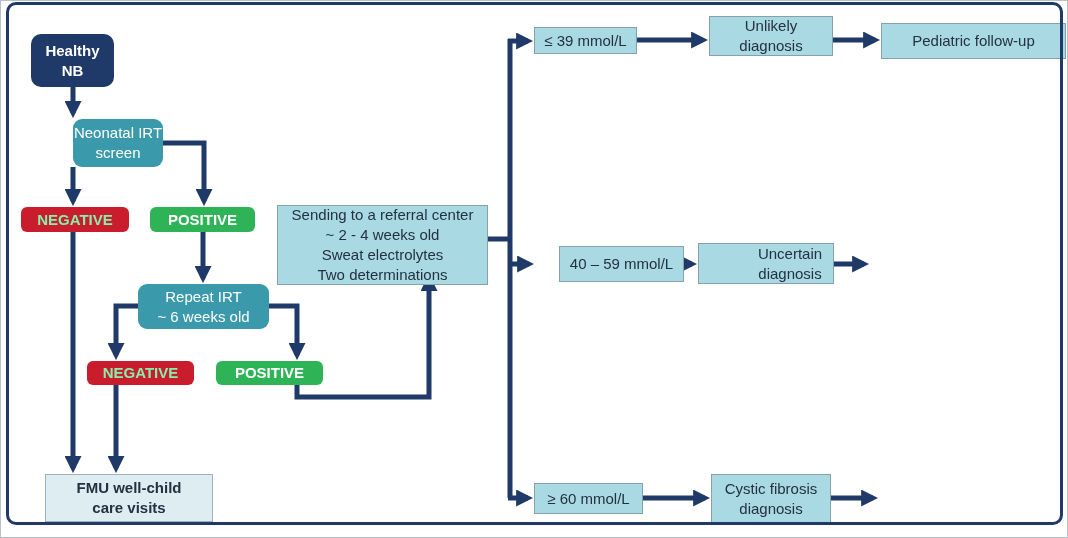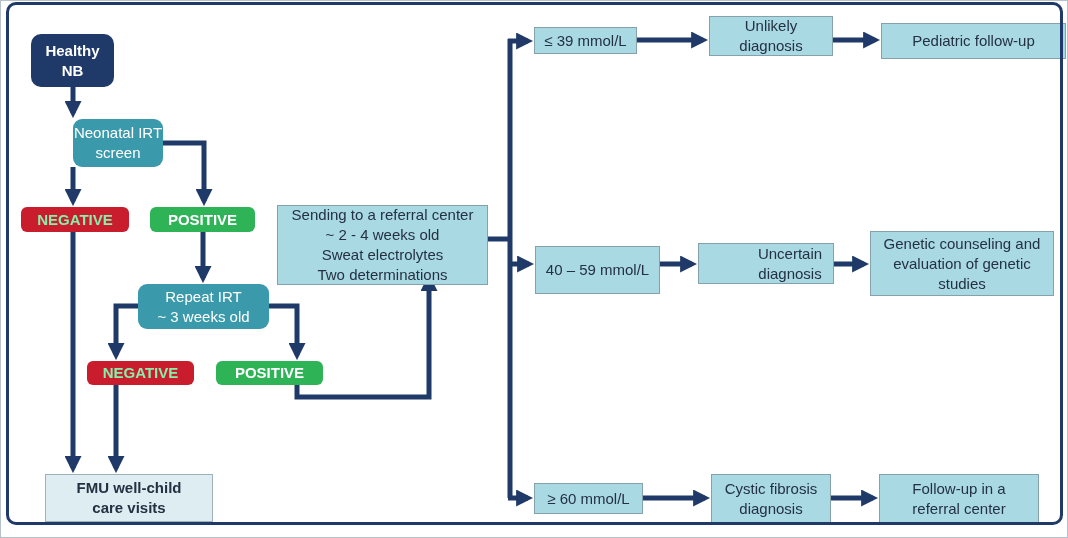--- a/index.html
+++ b/index.html
@@ -43,21 +43,21 @@
   .n-negative1{left:20px;  top:206px; width:108px; height:25px;}
   .n-positive1{left:149px; top:206px; width:105px; height:25px;}
   .n-repeat   {left:137px; top:283px; width:131px; height:45px;}
   .n-negative2{left:86px;  top:360px; width:107px; height:24px;}
   .n-positive2{left:215px; top:360px; width:107px; height:24px;}
   .n-sending  {left:276px; top:192px; width:211px; height:80px;margin-top:12px;}
   .n-fmu      {left:13px;  top:473px; width:168px; height:48px;}
   .n-le39     {left:533px; top:26px;  width:103px; height:27px;}
   .n-unlikely {left:708px; top:15px;  width:124px; height:40px;}
   .n-pediatric{left:880px; top:22px;  width:185px; height:36px;}
-  .n-r4059    {left:534px; top:245px; width:125px; height:48px;}
+  .n-r4059    {left:558px; top:245px; width:125px; height:36px;}
   .n-uncertain{left:697px; top:242px; width:136px; height:41px;padding-left:48px;}
   .n-genetic  {left:869px; top:230px; width:184px; height:65px;}
   .n-ge60     {left:533px; top:482px; width:109px; height:31px;}
   .n-cystic   {left:710px; top:473px; width:120px; height:49px;text-align:center;}
   .n-followup {left:878px; top:473px; width:160px; height:49px;}
 </style>
 </head>
 <body>
 
 <div id="canvas">
@@ -110,39 +110,34 @@
     <path class="line" d="M830,497 H872" marker-end="url(#arrowhead)"></path>
   </svg>
 
   <div class="node navybox n-healthy">Healthy
 NB</div>
   <div class="node tealbox n-neonatal">Neonatal IRT
 screen</div>
   <div class="node redbox  n-negative1">NEGATIVE</div>
   <div class="node greenbox n-positive1">POSITIVE</div>
   <div class="node tealbox n-repeat">Repeat IRT
-~ 3 weeks old</div>
+~ 6 weeks old</div>
   <div class="node redbox  n-negative2">NEGATIVE</div>
   <div class="node greenbox n-positive2">POSITIVE</div>
   <div class="node cyanbox n-sending">Sending to a referral center
 ~ 2 - 4 weeks old
 Sweat electrolytes
 Two determinations</div>
   <div class="node lightbox n-fmu">FMU well-child
 care visits</div>
   <div class="node cyanbox n-le39">≤ 39 mmol/L</div>
   <div class="node cyanbox n-unlikely">Unlikely
 diagnosis</div>
   <div class="node cyanbox n-pediatric">Pediatric follow-up</div>
   <div class="node cyanbox n-r4059">40 – 59 mmol/L</div>
   <div class="node cyanbox n-uncertain">Uncertain
 diagnosis</div>
-  <div class="node cyanbox n-genetic">Genetic counseling and
-evaluation of genetic
-studies</div>
   <div class="node cyanbox n-ge60">≥ 60 mmol/L</div>
   <div class="node cyanbox n-cystic">Cystic fibrosis
 diagnosis</div>
-  <div class="node cyanbox n-followup">Follow-up in a
-referral center</div>
 
   <div id="frame"></div>
 </div>
 
 </body></html>

